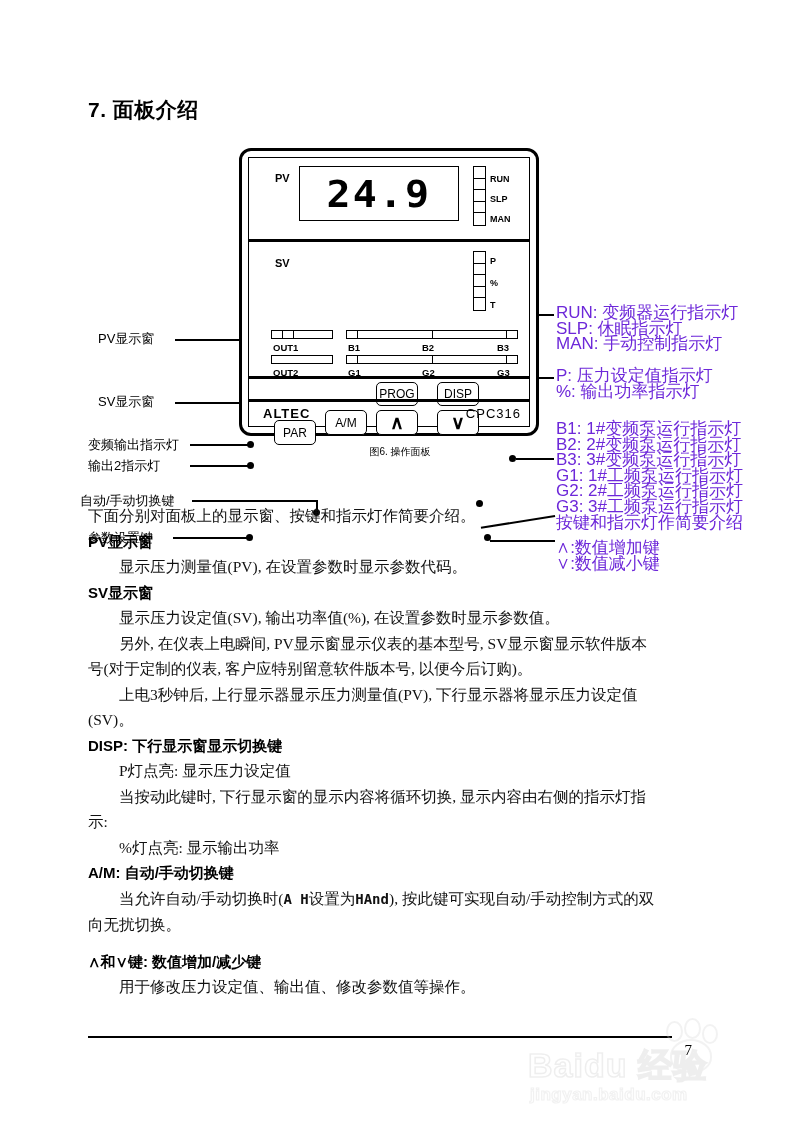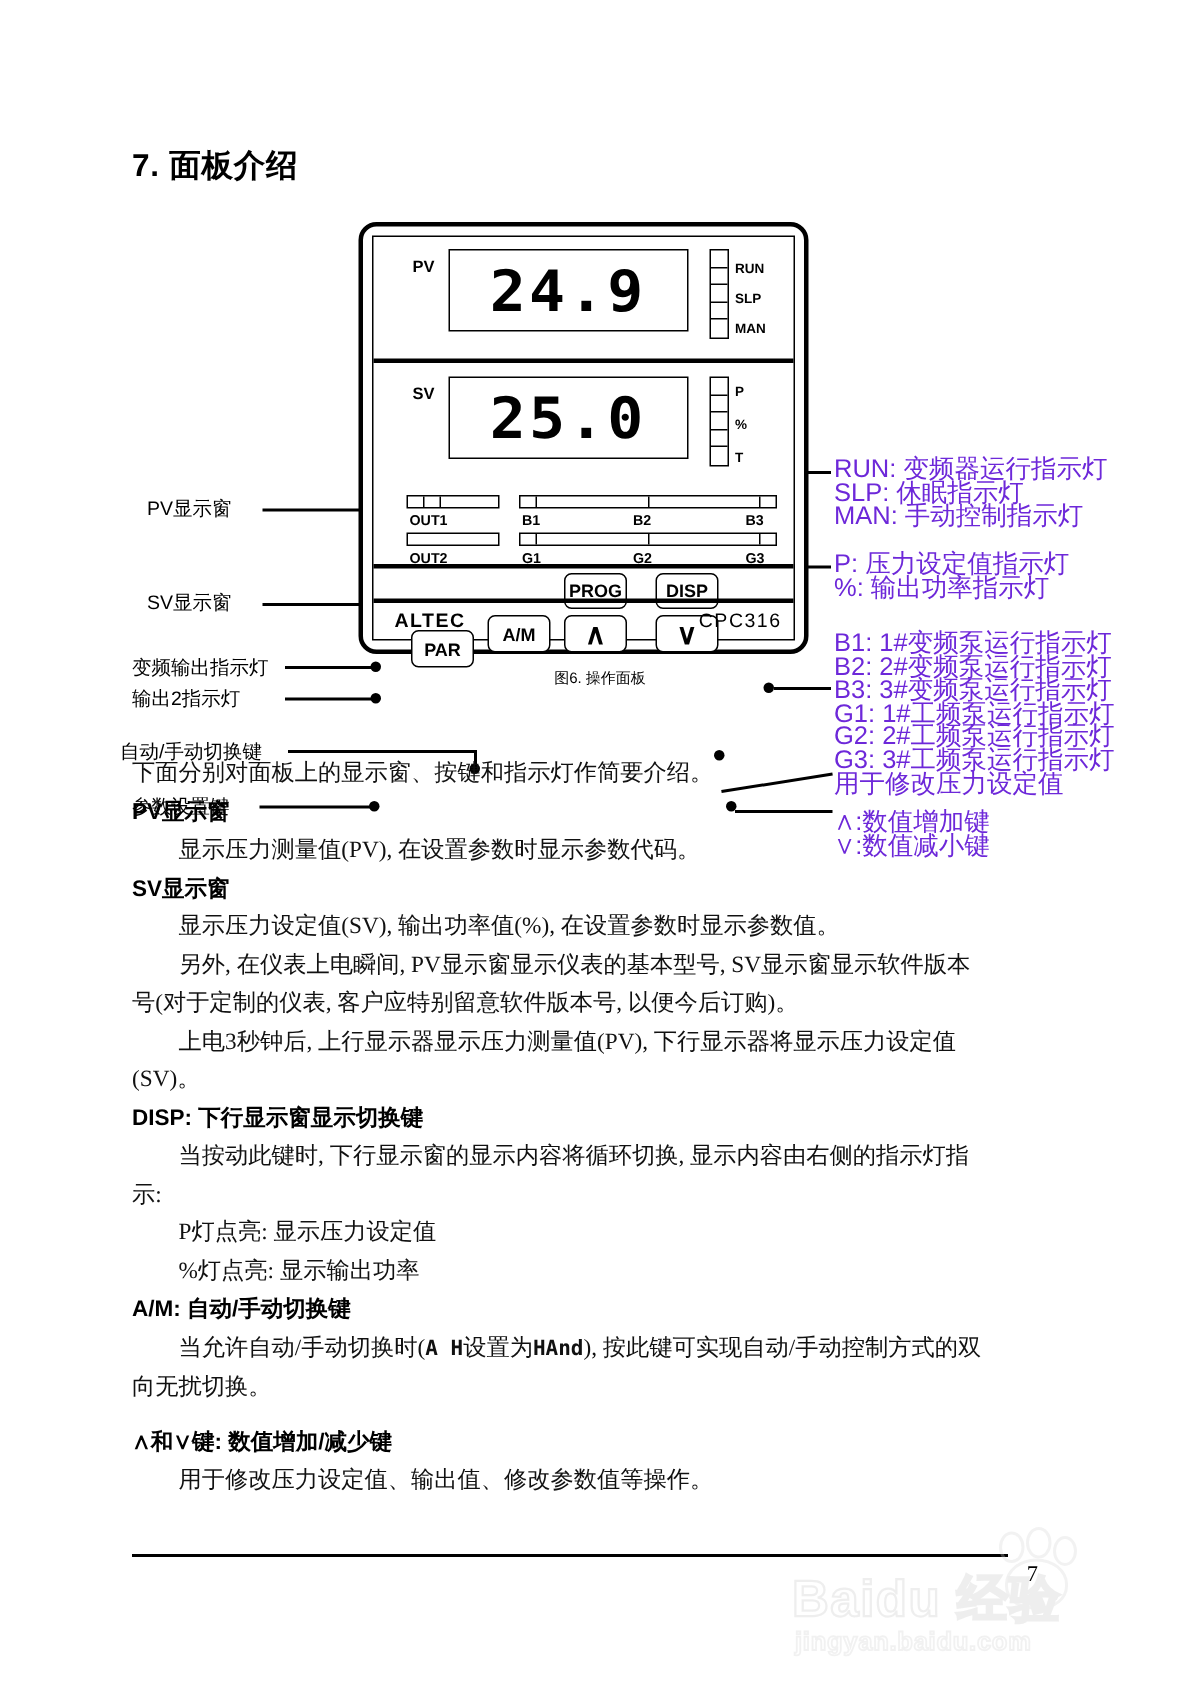--- a/index.html
+++ b/index.html
@@ -74,21 +74,21 @@
   .barlab {
     position:absolute; font-family:"Liberation Sans", sans-serif;
     font-weight:700; font-size:9.5px; color:#000;
   }
 
   
   .keys { position:absolute; left:0; top:222px; width:100%; height:58px; }
   .key {
     position:absolute; border:1.5px solid #000; border-radius:5px; background:#fff;
     display:flex; align-items:center; justify-content:center;
-    font-family:"Liberation Sans", sans-serif; font-weight:700; font-size:12px;
+    font-family:"Liberation Sans", sans-serif; font-weight:400; font-size:12px;
     color:#000; box-sizing:border-box;
   }
   .key.arrow { font-size:19px; font-weight:700; }
 
   .brandbar { position:absolute; left:0; bottom:0; width:100%; height:24px; border-top:3px solid #000; }
   .brand {
     position:absolute; top:4px; font-family:"Liberation Sans", sans-serif;
     font-weight:700; font-size:13px; letter-spacing:1px; color:#000;
   }
   .brand.l { left:14px; }
@@ -191,21 +191,21 @@
       <div>%: 输出功率指示灯</div>
     </div>
     <div class="cr" style="left:556px; top:281px;">
       <div>B1: 1#变频泵运行指示灯</div>
       <div>B2: 2#变频泵运行指示灯</div>
       <div>B3: 3#变频泵运行指示灯</div>
       <div>G1: 1#工频泵运行指示灯</div>
       <div>G2: 2#工频泵运行指示灯</div>
       <div>G3: 3#工频泵运行指示灯</div>
     </div>
-    <div class="cr" style="left:556px; top:375px;">用于修改压力设定值</div>
+    <div class="cr" style="left:556px; top:375px;">按键和指示灯作简要介绍</div>
     <div class="cr" style="left:556px; top:400px;">
       <div>∧:数值增加键</div>
       <div>∨:数值减小键</div>
     </div>
 
     <div class="lead" style="left:516px; top:174px; width:38px;"></div>
     <div class="dot" style="left:509px; top:171px;"></div>
 
     <div class="lead" style="left:516px; top:237px; width:38px;"></div>
     <div class="dot" style="left:509px; top:234px;"></div>
@@ -236,23 +236,20 @@
           </div>
           <div class="ledlab" style="left:241px; top:16px;">RUN</div>
           <div class="ledlab" style="left:241px; top:36px;">SLP</div>
           <div class="ledlab" style="left:241px; top:56px;">MAN</div>
         </div>
 
         <div class="sep" style="top:81px;"></div>
 
         <div class="row-sv">
           <div class="tag" style="left:26px; top:12px;">SV</div>
-          <div class="lcd" style="left:50px; top:6px; width:160px; height:55px;">
-            <span class="digits">25.0</span>
-          </div>
           <div class="ledcol" style="left:224px; top:6px; height:60px;">
             <i></i>
               <i></i>
               <i></i>
               <i></i>
               <i></i>
           </div>
           <div class="ledlab" style="left:241px; top:11px;">P</div>
           <div class="ledlab" style="left:241px; top:33px;">%</div>
           <div class="ledlab" style="left:241px; top:55px;">T</div>
@@ -316,22 +313,22 @@
 
   <div class="body">
     <p class="p">下面分别对面板上的显示窗、按键和指示灯作简要介绍。</p>
     <p class="sub">PV显示窗</p>
     <p class="p ind">显示压力测量值(PV), 在设置参数时显示参数代码。</p>
     <p class="sub">SV显示窗</p>
     <p class="p ind">显示压力设定值(SV), 输出功率值(%), 在设置参数时显示参数值。</p>
     <p class="p ind">另外, 在仪表上电瞬间, PV显示窗显示仪表的基本型号, SV显示窗显示软件版本号(对于定制的仪表, 客户应特别留意软件版本号, 以便今后订购)。</p>
     <p class="p ind">上电3秒钟后, 上行显示器显示压力测量值(PV), 下行显示器将显示压力设定值(SV)。</p>
     <p class="sub">DISP: 下行显示窗显示切换键</p>
+    <p class="p ind">P灯点亮: 显示压力设定值</p>
     <p class="p ind">当按动此键时, 下行显示窗的显示内容将循环切换, 显示内容由右侧的指示灯指示:</p>
-    <p class="p ind">P灯点亮: 显示压力设定值</p>
     <p class="p ind">%灯点亮: 显示输出功率</p>
     <p class="sub">A/M: 自动/手动切换键</p>
     <p class="p ind"><span>当允许自动/手动切换时(</span><span class="seg">A  H</span><span>设置为</span><span class="seg">HAnd</span><span>), 按此键可实现自动/手动控制方式的双向无扰切换。</span></p>
     <div class="gap"></div>
     <p class="sub">∧和∨键: 数值增加/减少键</p>
     <p class="p ind">用于修改压力设定值、输出值、修改参数值等操作。</p>
   </div>
 
   <div class="rule"></div>
   <div class="pageno">7</div>

